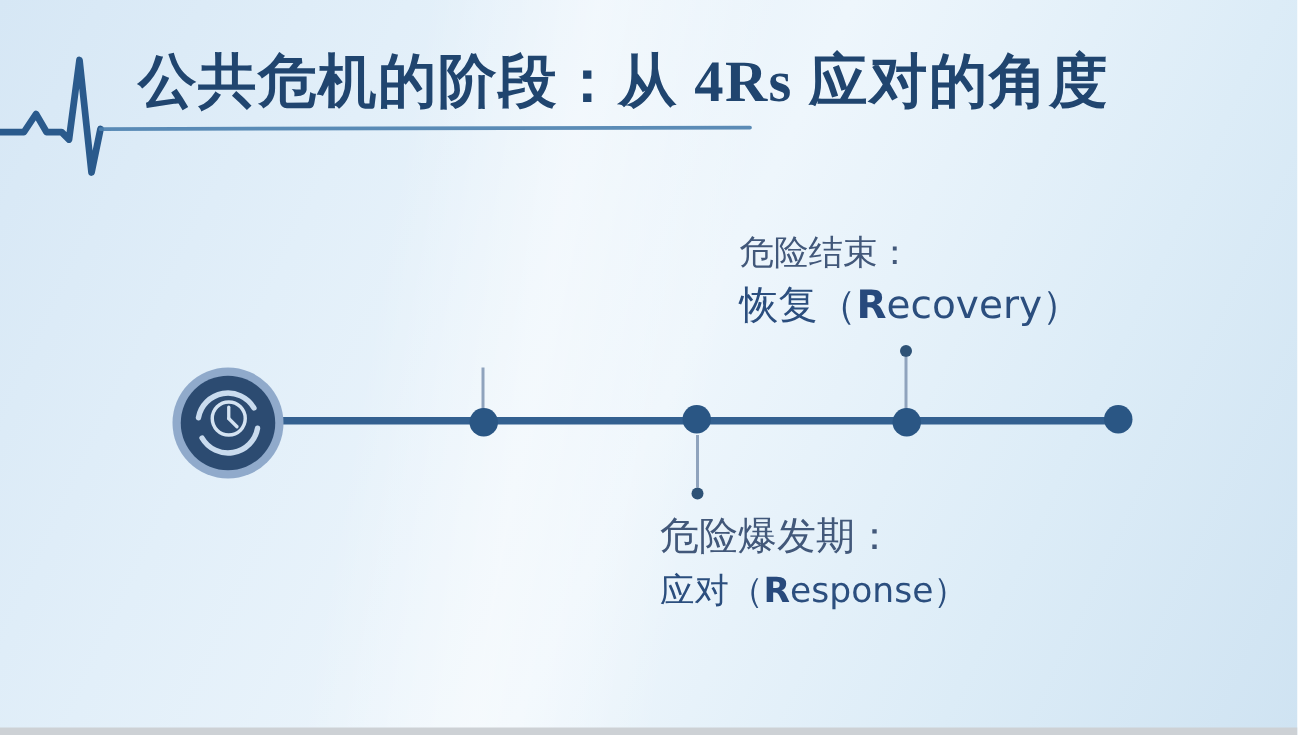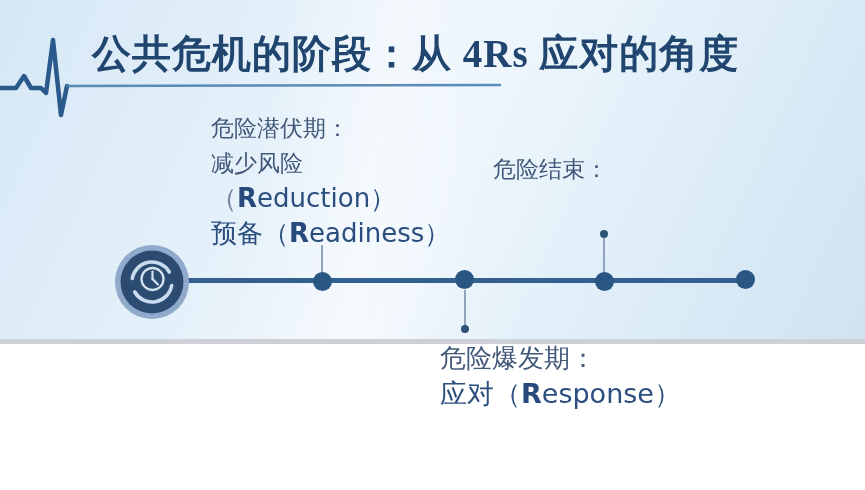--- a/index.html
+++ b/index.html
@@ -6,21 +6,21 @@
     margin: 0;
     padding: 0;
     width: 865px;
     height: 490px;
     overflow: hidden;
     font-family: "DejaVu Sans", "Liberation Sans", sans-serif;
   }
   .slide {
     position: relative;
     width: 865px;
-    height: 344px;
+    height: 490px;
     background: linear-gradient(115deg, #d6e7f5 0%, #e2eff9 25%, #eef6fc 52%, #dcecf7 78%, #cfe3f2 100%);
   }
   .sheen {
     position: absolute; left: 0; top: 0; width: 865px; height: 490px;
     background: linear-gradient(100deg, rgba(255,255,255,0) 30%, rgba(255,255,255,0.45) 42%, rgba(255,255,255,0) 55%);
     pointer-events: none;
   }
   .bottom-strip {
     position: absolute; left: 0; bottom: 0; width: 865px; height: 5px;
     background: #cdd1d5;
@@ -42,21 +42,21 @@
     position: absolute;
     color: #42587a;
     font-size: 23px;
     line-height: 35px;
     white-space: nowrap;
   }
   .stage .en { font-size: 26px; color: #2b4e7e; }
   .stage .en .paren { color: #6d82a0; }
   .stage .b { font-weight: 700; color: #27497c; }
   #stage-outbreak { font-size: 26px; line-height: 36px; }
-  #stage-outbreak .en { font-size: 27px; }
+  #stage-outbreak .en { font-size: 23px; }
   .tl-line {
     position: absolute; left: 150px; top: 278px; width: 596px; height: 5px;
     background: #336090; border-radius: 2px;
   }
   .tl-dot {
     position: absolute; width: 19px; height: 19px; border-radius: 50%;
     background: #2a5684;
   }
   .tl-conn {
     position: absolute; width: 2px;
@@ -74,29 +74,24 @@
 <div class="slide">
 
   <div class="sheen"></div>
 
   <svg class="ekg" width="510" height="100" viewBox="0 0 510 100">
     <path d="M0,68 L16,68 L24,56 L31,68 L41,68 L46,73 L53,20 L61,95 L67,66" fill="none" stroke="#2a5a8c" stroke-width="4.5" stroke-linejoin="round" stroke-linecap="round"></path>
     <path d="M67,66 L500,65" fill="none" stroke="#4a80ae" stroke-width="2.5" stroke-linecap="round" opacity="0.9"></path>
   </svg>
   <h1 class="title">公共危机的阶段：从 4Rs 应对的角度</h1>
 
-  <section class="stage" id="stage-latent" style="left:211px; top:111px;">
-    <div><span>危险潜伏期：</span></div>
-    <div><span>减少风险</span></div>
-    <div class="en"><span class="paren">（</span><span class="b">R</span><span>eduction）</span></div>
-    <div class="en"><span>预备（</span><span class="b">R</span><span>eadiness）</span></div>
-  </section>
 
   <section class="stage" id="stage-end" style="left:493px; top:152px;">
     <div><span>危险结束：</span></div>
+    <div class="en"><span>恢复（</span><span class="b">R</span><span>ecovery）</span></div>
   </section>
 
   <section class="stage" id="stage-outbreak" style="left:392px; top:340px;margin-left:48px;">
     <div><span>危险爆发期：</span></div>
     <div class="en"><span>应对（</span><span class="b">R</span><span>esponse）</span></div>
   </section>
 
   <div class="tl-line"></div>
 
   <div class="tl-conn" style="left:321px; top:245px; height:28px;"></div>

